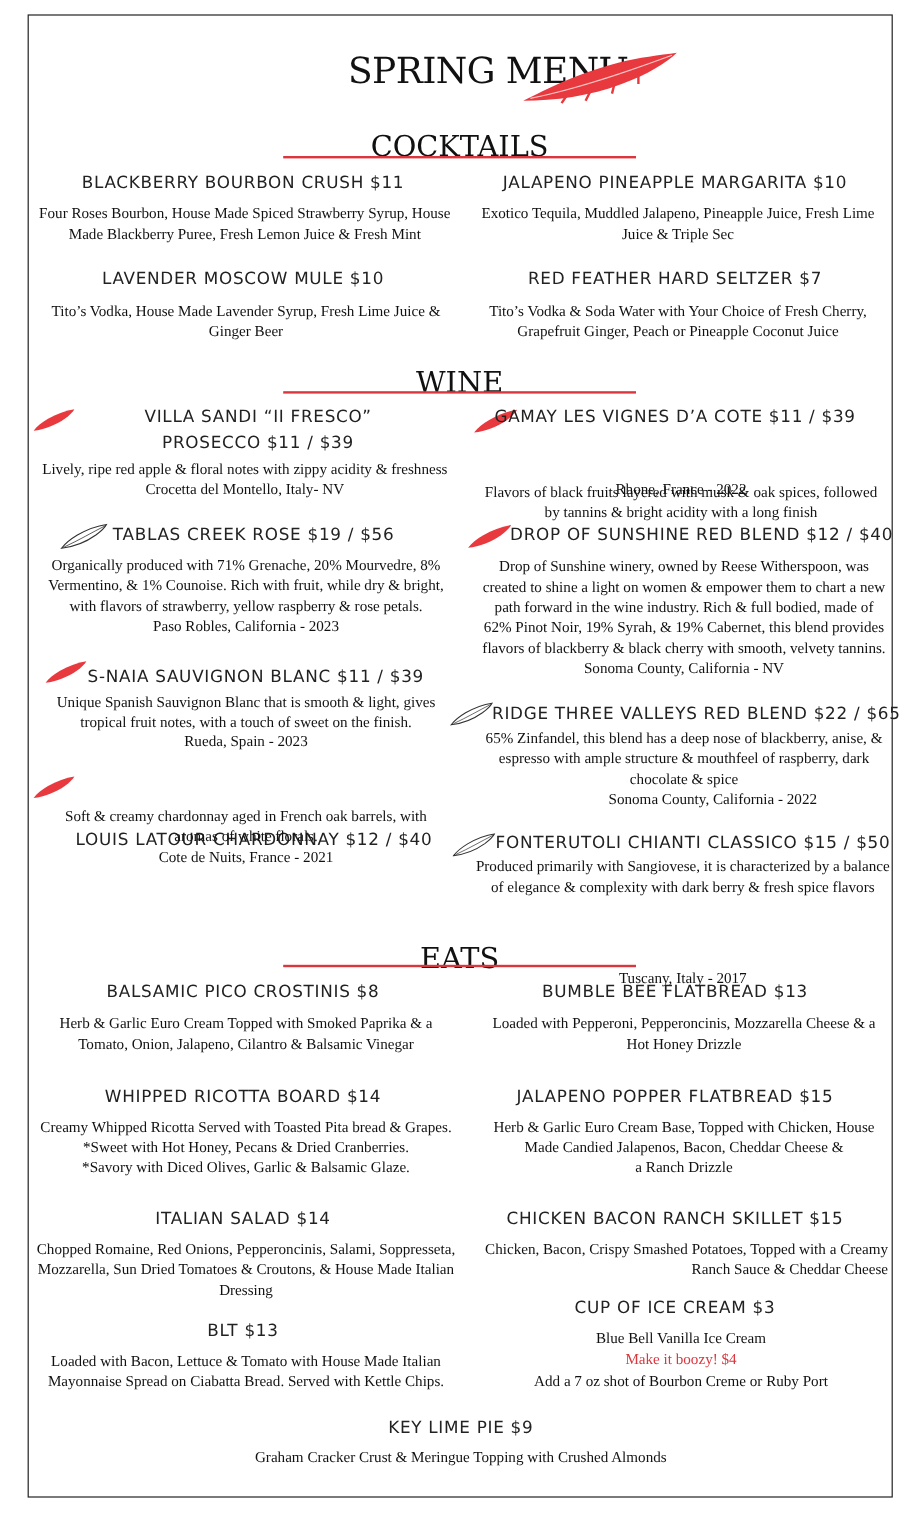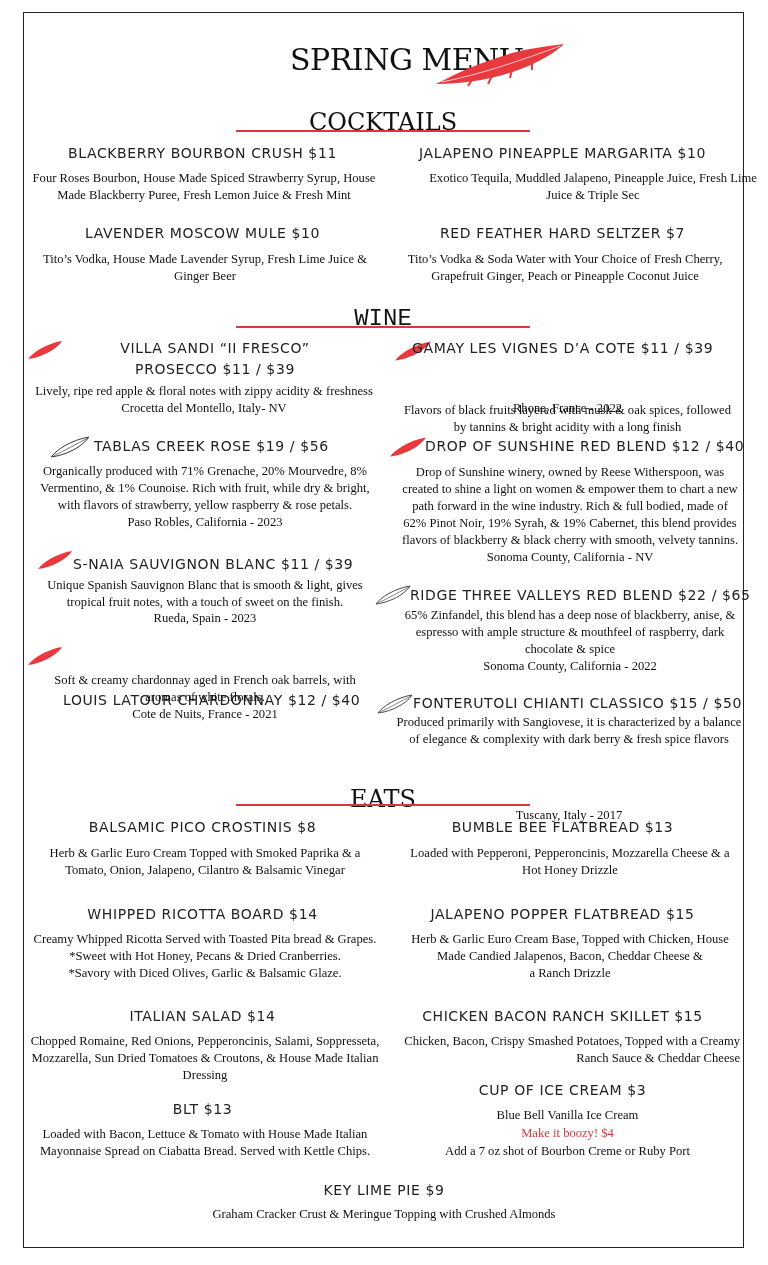--- a/index.html
+++ b/index.html
@@ -26,29 +26,29 @@
   <path d="M40 40 L36 46 M60 36 L56 44 M80 30 L78 38 M100 22 L100 30" stroke="#e8393f" stroke-width="2"></path>
 </svg>
 
 <div class="abs section" style="left:236px; top:108px; width:294px;">COCKTAILS</div>
 <div class="rule" style="left:236px; top:130px; width:294px;"></div>
 
 <div class="abs head" style="left:25px; top:145px; width:355px;">BLACKBERRY BOURBON CRUSH  $11</div>
 <div class="abs desc" style="left:28px; top:170px; width:352px;">Four Roses Bourbon, House Made Spiced Strawberry Syrup, House Made Blackberry Puree, Fresh Lemon Juice &amp; Fresh Mint</div>
 
 <div class="abs head" style="left:385px; top:145px; width:355px;">JALAPENO PINEAPPLE MARGARITA  $10</div>
-<div class="abs desc" style="left:395px; top:170px; width:340px;margin-left:28px;">Exotico Tequila, Muddled Jalapeno, Pineapple Juice, Fresh Lime Juice &amp; Triple Sec</div>
+<div class="abs desc" style="left:395px; top:170px; width:340px;">Exotico Tequila, Muddled Jalapeno, Pineapple Juice, Fresh Lime Juice &amp; Triple Sec</div>
 
 <div class="abs head" style="left:25px; top:225px; width:355px;">LAVENDER MOSCOW MULE  $10</div>
 <div class="abs desc" style="left:40px; top:251px; width:330px;">Tito’s Vodka, House Made Lavender Syrup, Fresh Lime Juice &amp; Ginger Beer</div>
 
 <div class="abs head" style="left:385px; top:225px; width:355px;">RED FEATHER HARD SELTZER  $7</div>
 <div class="abs desc" style="left:395px; top:251px; width:340px;">Tito’s Vodka &amp; Soda Water with Your Choice of Fresh Cherry, Grapefruit Ginger, Peach or Pineapple Coconut Juice</div>
 
-<div class="abs section" style="left:236px; top:305px; width:294px;font-family:Liberation Mono, monospace;">WINE</div>
+<div class="abs section" style="left:236px; top:305px; width:294px;">WINE</div>
 <div class="rule" style="left:236px; top:326px; width:294px;"></div>
 
 <svg class="feather" style="left:27px; top:340px;" width="36" height="20" viewBox="0 0 36 20">
   <path d="M1 19 C10 18 20 14 27 9 C31 6 34 3 35 1 C28 2 20 5 13 9 C8 12 4 15 1 19 Z" fill="#e8393f"></path>
 </svg>
 <div class="abs head" style="left:60px; top:340px; width:310px;">VILLA SANDI “II FRESCO”</div>
 <div class="abs head" style="left:60px; top:361px; width:310px;">PROSECCO  $11 / $39</div>
 <div class="abs desc" style="left:28px; top:383px; width:352px;">Lively, ripe red apple &amp; floral notes with zippy acidity &amp; freshness</div>
 <div class="abs desc" style="left:28px; top:400px; width:352px;">Crocetta del Montello, Italy- NV</div>
 
@@ -80,21 +80,21 @@
 <div class="abs head" style="left:73px; top:556px; width:300px; text-align:left;">S-NAIA SAUVIGNON BLANC  $11 / $39</div>
 <div class="abs desc" style="left:40px; top:577px; width:330px;">Unique Spanish Sauvignon Blanc that is smooth &amp; light, gives tropical fruit notes, with a touch of sweet on the finish.</div>
 <div class="abs desc" style="left:40px; top:610px; width:330px;">Rueda, Spain - 2023</div>
 
 <svg class="feather" style="left:375px; top:584px;" width="36" height="22" viewBox="0 0 36 20">
   <path d="M1 19 C10 18 20 14 27 9 C31 6 34 3 35 1 C28 2 20 5 13 9 C8 12 4 15 1 19 Z" fill="none" stroke="#333" stroke-width="0.9"></path>
   <path d="M3 18 C14 13 24 7 34 2" stroke="#333" stroke-width="0.6" fill="none"></path>
 </svg>
 <div class="abs head" style="left:410px; top:587px; width:330px; text-align:left;">RIDGE THREE VALLEYS RED BLEND $22 / $65</div>
 <div class="abs desc" style="left:400px; top:607px; width:340px;">65% Zinfandel, this blend has a deep nose of blackberry, anise, &amp; espresso with ample structure &amp; mouthfeel of raspberry, dark chocolate &amp; spice</div>
-<div class="abs desc" style="left:400px; top:658px; width:340px;">Sonoma County, California - 2022</div>
+<div class="abs desc" style="left:424px; top:658px; width:340px;">Sonoma County, California - 2022</div>
 
 <svg class="feather" style="left:27px; top:646px;" width="36" height="20" viewBox="0 0 36 20">
   <path d="M1 19 C10 18 20 14 27 9 C31 6 34 3 35 1 C28 2 20 5 13 9 C8 12 4 15 1 19 Z" fill="#e8393f"></path>
 </svg>
 <div class="abs head" style="left:63px; top:652px; width:310px; text-align:left;margin-top:40px;">LOUIS LATOUR CHARDONNAY  $12 / $40</div>
 <div class="abs desc" style="left:40px; top:672px; width:330px;">Soft &amp; creamy chardonnay aged in French oak barrels, with aromas of white florals.</div>
 <div class="abs desc" style="left:40px; top:706px; width:330px;">Cote de Nuits, France - 2021</div>
 
 <svg class="feather" style="left:377px; top:693px;" width="36" height="22" viewBox="0 0 36 20">
   <path d="M1 19 C10 18 20 14 27 9 C31 6 34 3 35 1 C28 2 20 5 13 9 C8 12 4 15 1 19 Z" fill="none" stroke="#333" stroke-width="0.9"></path>

